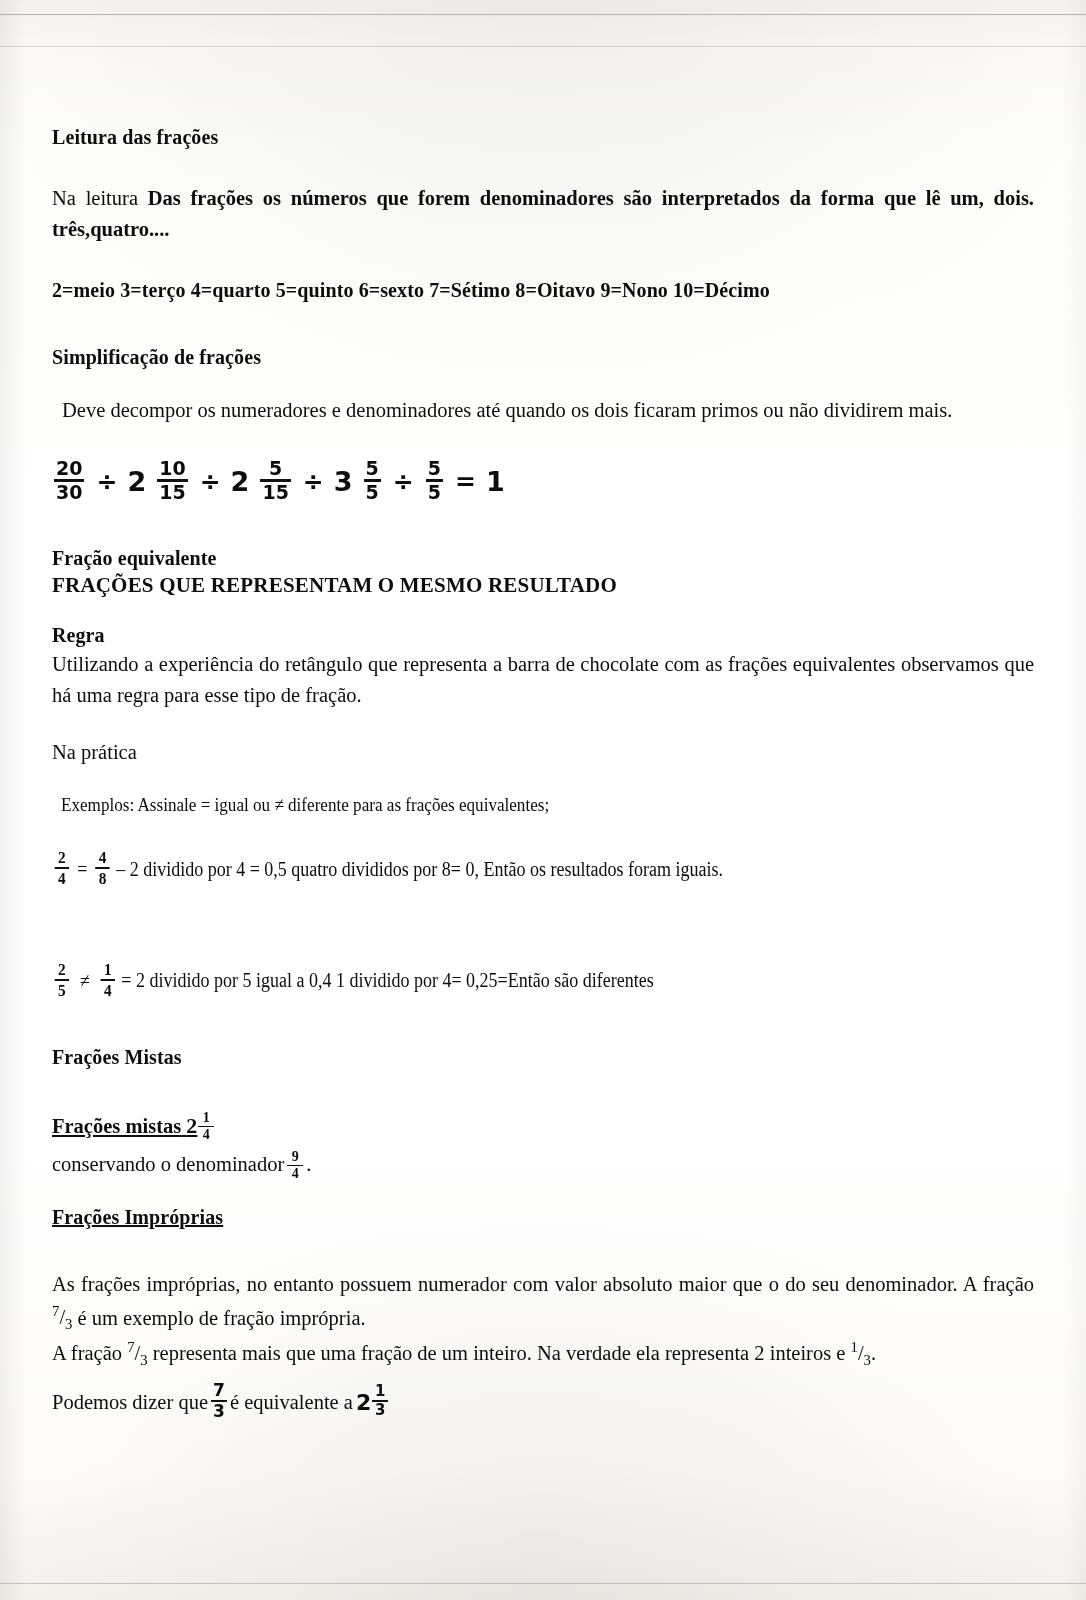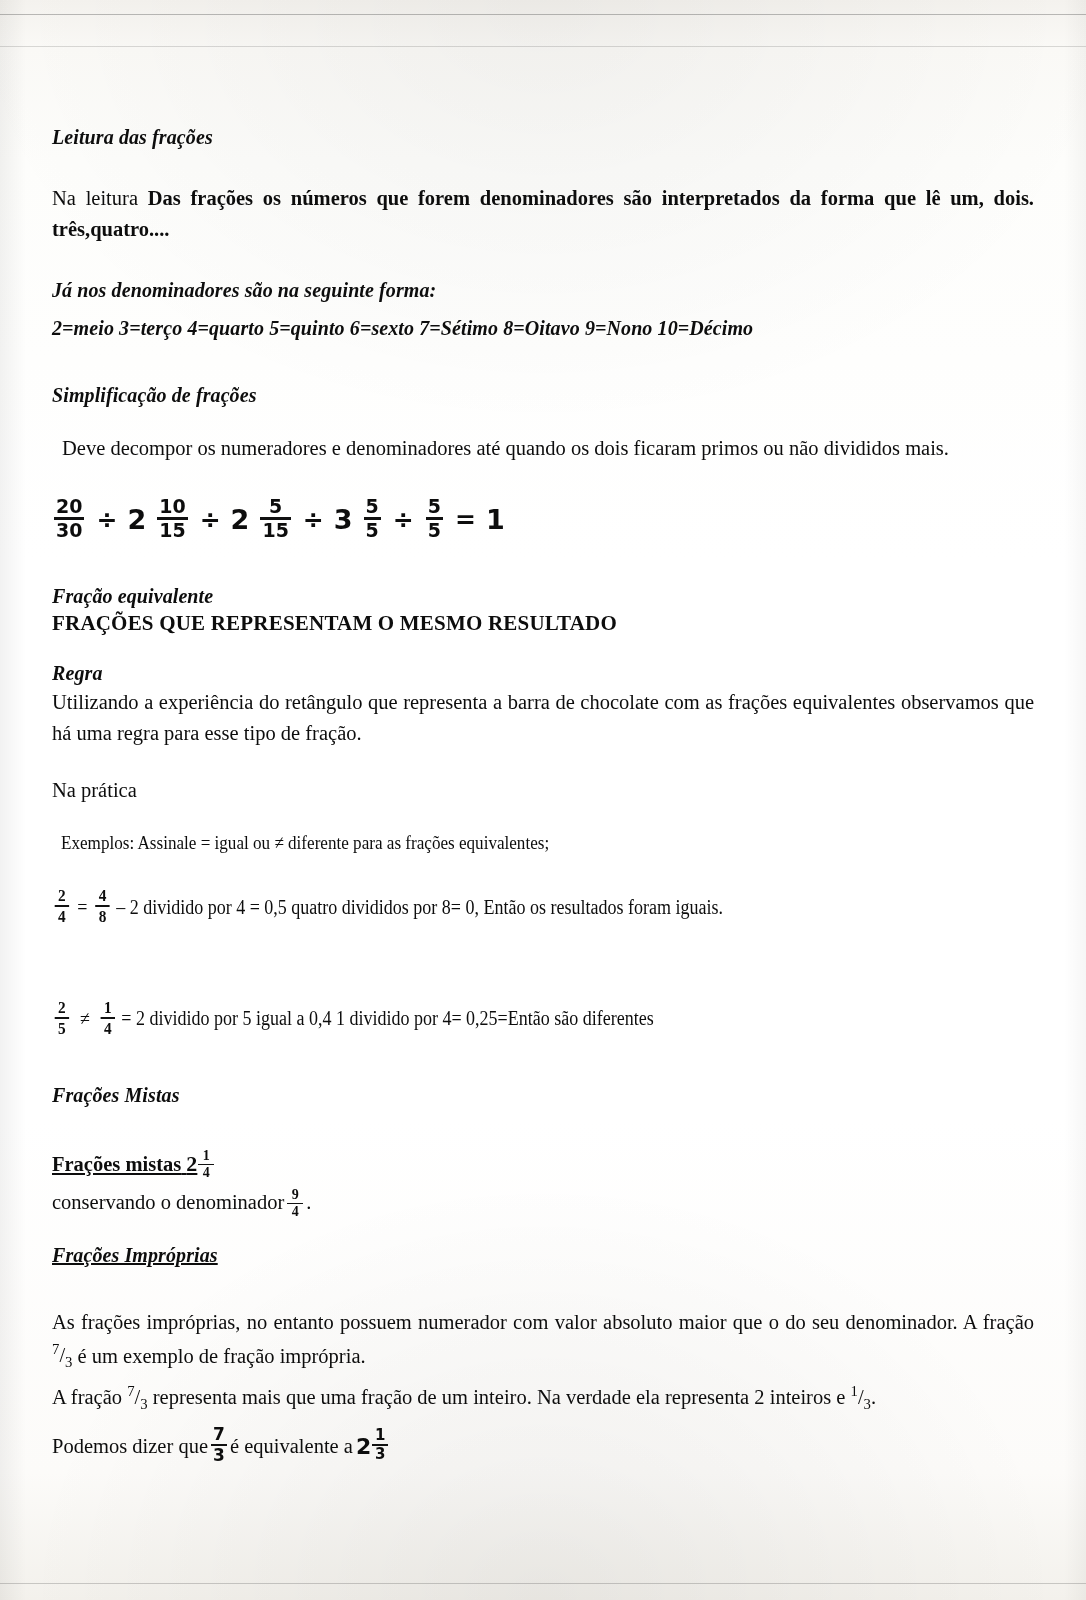--- a/index.html
+++ b/index.html
@@ -53,21 +53,20 @@
     left: 52px;
     top: 0;
     width: 982px;
   }
 
   
   .h-bold {
     font-weight: bold;
     font-size: 20px;
     letter-spacing: 0.1px;
-    font-style: italic;
   }
   .h-caps {
     font-weight: bold;
     font-size: 21px;
     letter-spacing: 0.2px;
   }
   .para {
     font-size: 20.5px;
     line-height: 1.52;
     text-align: justify;
@@ -154,27 +153,26 @@
 <div class="content">
 
   <div style="height:126px"></div>
   <div class="h-bold">Leitura das frações</div>
 
   <div class="para mt-34">
     <span>Na leitura </span><b>Das frações os números que forem denominadores são interpretados da forma que lê um, dois. três,quatro....</b>
   </div>
 
   <div class="mt-34">
-    <div class="h-bold">Já nos denominadores são na seguinte forma:</div>
     <div class="h-bold line-nw" style="margin-top:15px">2=meio 3=terço 4=quarto 5=quinto 6=sexto 7=Sétimo 8=Oitavo 9=Nono 10=Décimo</div>
   </div>
 
   <div class="h-bold mt-44">Simplificação de frações</div>
 
-  <div class="para just mt-26 indent">Deve decompor os numeradores e denominadores até quando os dois ficaram primos ou não divididos mais.</div>
+  <div class="para just mt-26 indent">Deve decompor os numeradores e denominadores até quando os dois ficaram primos ou não dividirem mais.</div>
 
   <div class="eq-row mt-34">
     <span class="frac">
       <span class="n">20</span>
       <span class="bar"></span>
       <span class="d">30</span>
     </span>
     <span class="op">÷</span>
     <span class="int">2</span>
 
@@ -269,21 +267,21 @@
       <span class="d">4</span>
     </span><span>.</span>
   </div>
 
   <div class="h-bold u" style="margin-top:24px">Frações Impróprias</div>
 
   <div class="para just mt-34" style="margin-top:40px">
     <span>As frações impróprias, no entanto possuem numerador com valor absoluto maior que o do seu denominador. A fração </span><span class="frac-slash"><sup>7</sup>/<sub>3</sub></span><span> é um exemplo de fração imprópria.</span>
   </div>
 
-  <div class="para" style="margin-top:6px">
+  <div class="para" style="">
     <span>A fração </span><span class="frac-slash"><sup>7</sup>/<sub>3</sub></span><span> representa mais que uma fração de um inteiro. Na verdade ela representa 2 inteiros e </span><span class="frac-slash"><sup>1</sup>/<sub>3</sub></span><span>.</span>
   </div>
 
   <div class="para" style="margin-top:12px; display:flex; align-items:center; flex-wrap:wrap;">
     <span>Podemos dizer que </span>
       <span class="frac" style="font-size:17px; font-family:'DejaVu Sans', sans-serif;">
       <span class="n">7</span>
       <span class="bar"></span>
       <span class="d">3</span>
     </span>

